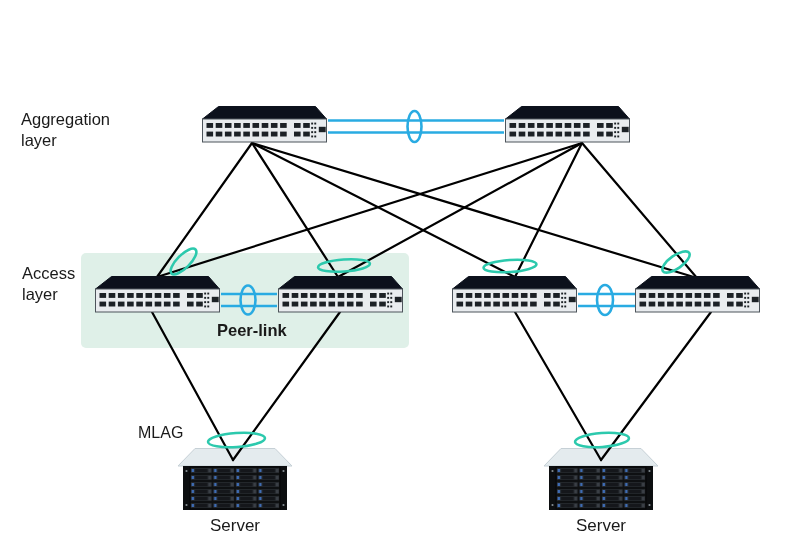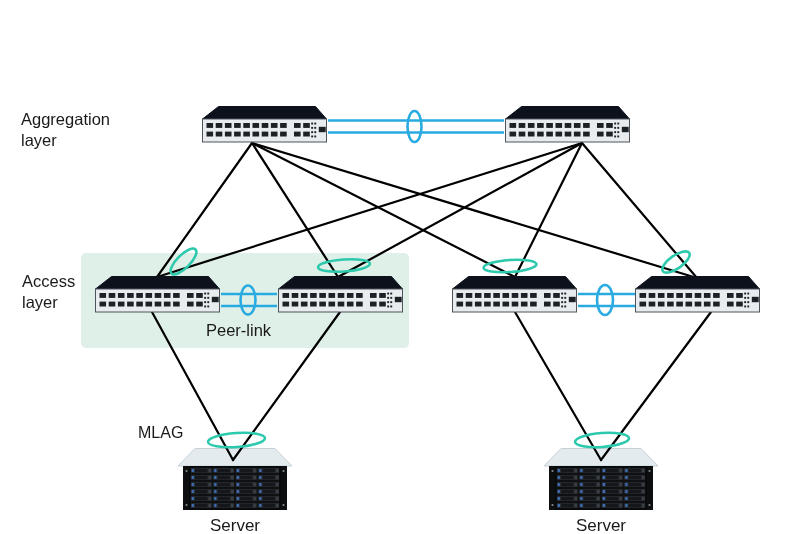--- a/index.html
+++ b/index.html
@@ -122,26 +122,26 @@
       <ellipse cx="0" cy="0" rx="28.5" ry="7" transform="translate(236.5,420) rotate(-4)"></ellipse>
       <ellipse cx="0" cy="0" rx="27" ry="7" transform="translate(602,420) rotate(-4)"></ellipse>
     </g>
   </svg>
 
   <div class="lbl" style="left:21px;top:89px;">
     <div>Aggregation</div>
     <div>layer</div>
   </div>
 
-  <div class="lbl" style="left:22px;top:251px;">
+  <div class="lbl" style="left:22px;top:243px;">
     <div>Access</div>
     <div>layer</div>
   </div>
 
-  <div class="lbl" style="left:206px;top:300px;">Peer-link</div>
+  <div class="lbl" style="left:217px;top:300px;font-weight:bold;">Peer-link</div>
 
   <div class="lbl" style="left:138px;top:403px;font-size:16px;">MLAG</div>
 
   <div class="lbl center" style="left:185px;top:496px;width:100px;font-size:17px;">Server</div>
 
   <div class="lbl center" style="left:551px;top:496px;width:100px;font-size:17px;">Server</div>
 
 </div>
 
 </body></html>

